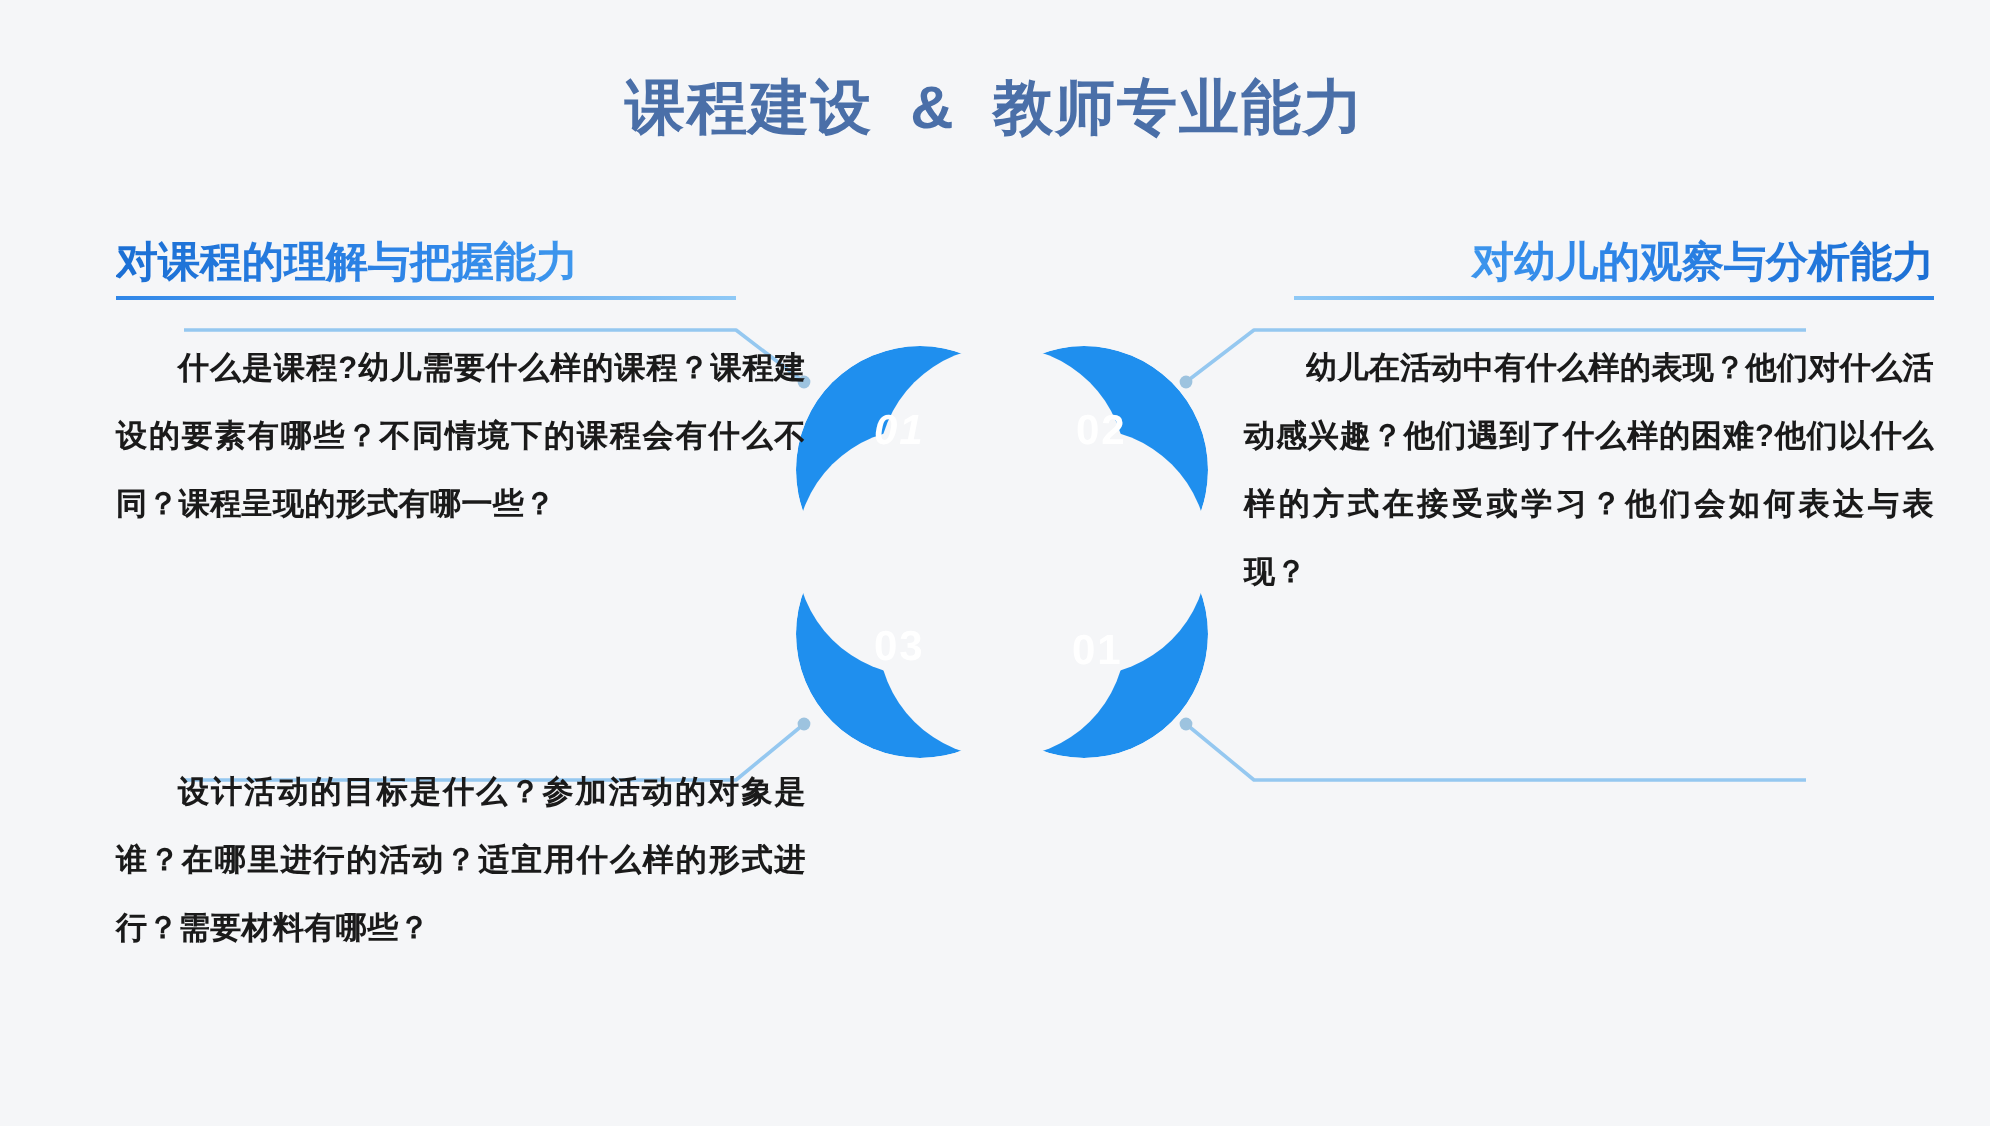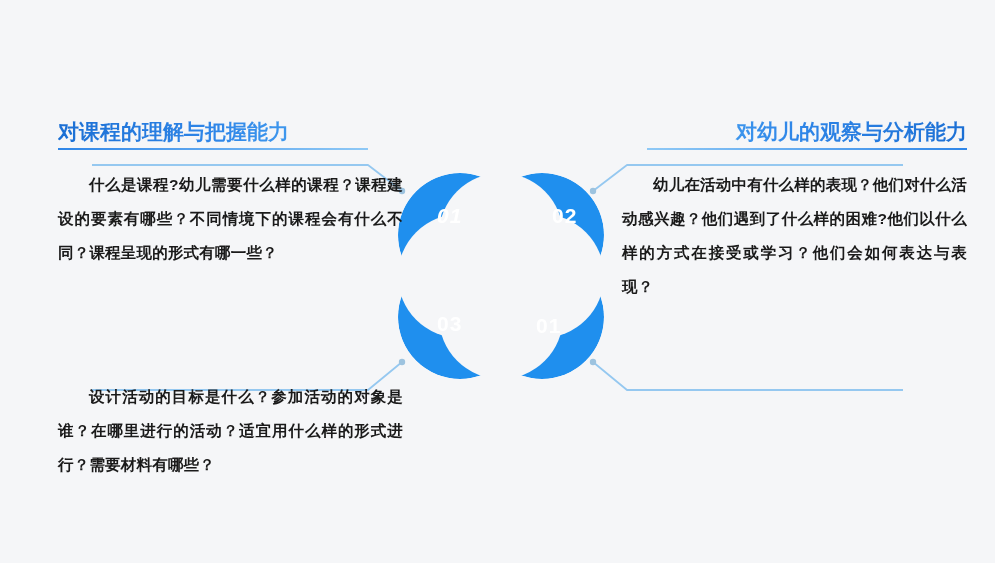--- a/index.html
+++ b/index.html
@@ -96,29 +96,30 @@
   .flower svg { display:block; }
 
   .petal-num {
     position:absolute;
     font-size:21px;
     font-weight:bold;
     color:#ffffff;
     letter-spacing:1px;
   }
   .num-01 { left:52px;  top:44px;font-style:italic; }
-  .num-02 { left:167px; top:44px; }
+  .num-02 { left:153px; top:44px; }
   .num-03 { left:52px;  top:152px;text-align:right; }
   .num-04 { left:151px; top:154px; }
 </style>
 </head>
 <body>
 
 <div id="slide">
 
+  <div class="slide-title">课程建设  &amp;  教师专业能力</div>
 
   <svg class="connectors" viewBox="0 0 995 563" width="995" height="563">
 
     <polyline points="92,165 368,165 402,191" fill="none" stroke="#95c8f0" stroke-width="1.8" stroke-linejoin="round"></polyline>
     <circle cx="402" cy="191" r="3.2" fill="#9dc3df"></circle>
 
     <polyline points="903,165 627,165 593,191" fill="none" stroke="#95c8f0" stroke-width="1.8" stroke-linejoin="round"></polyline>
     <circle cx="593" cy="191" r="3.2" fill="#9dc3df"></circle>
 
     <polyline points="92,390 368,390 402,362" fill="none" stroke="#95c8f0" stroke-width="1.8" stroke-linejoin="round"></polyline>

